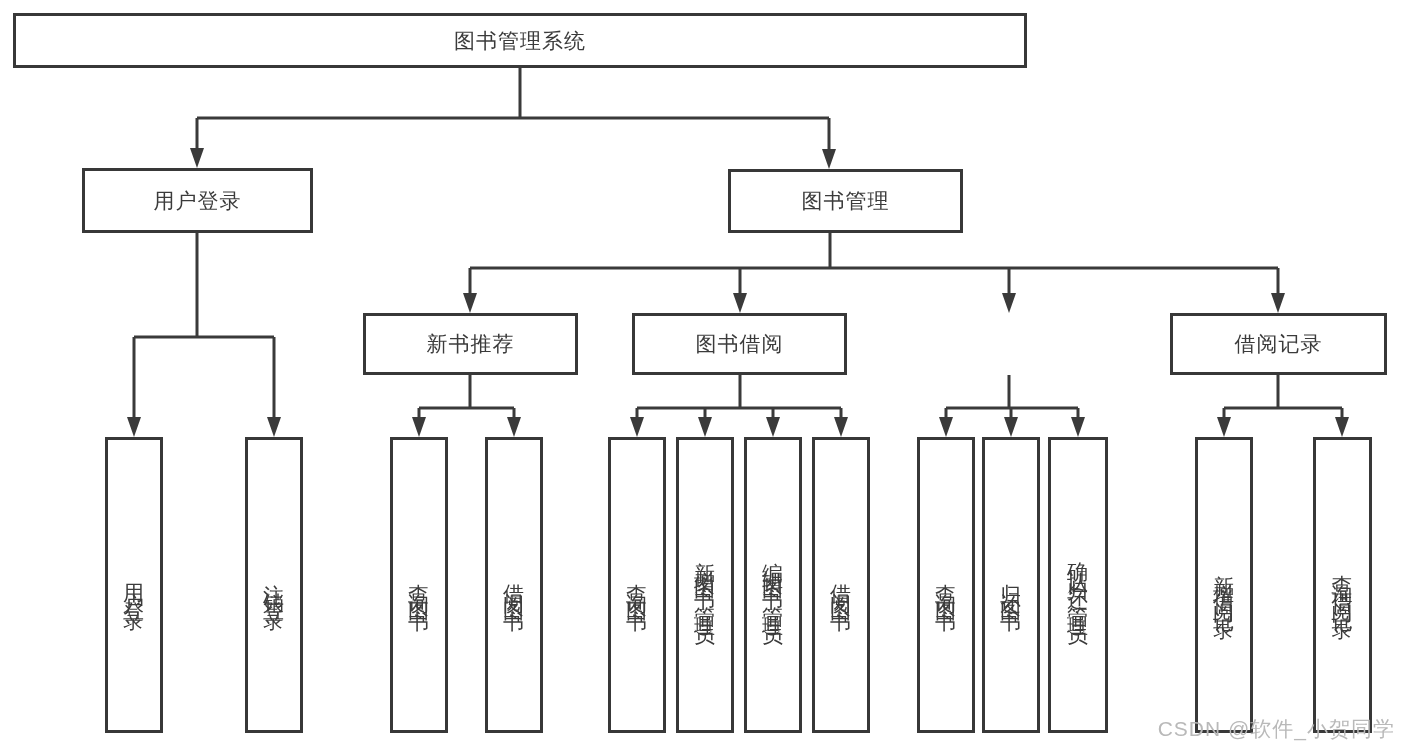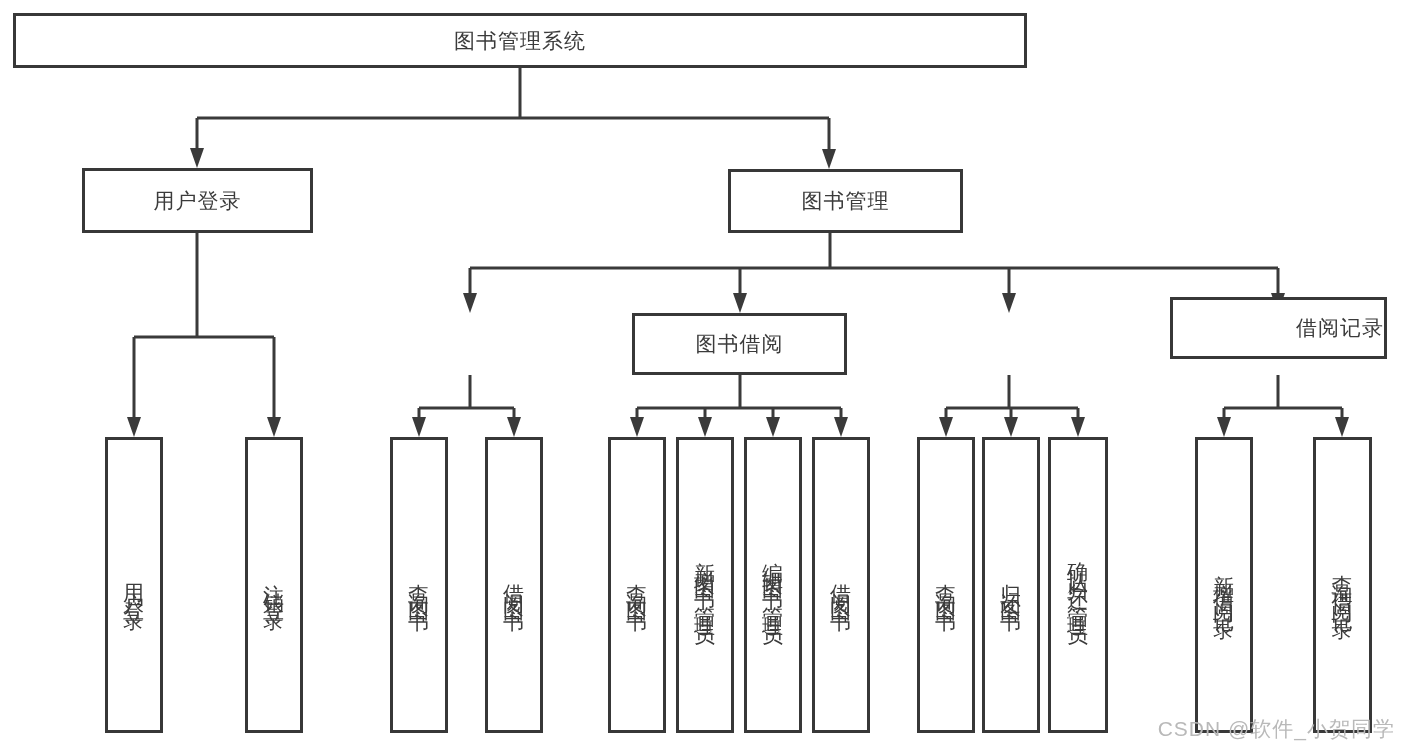--- a/index.html
+++ b/index.html
@@ -78,24 +78,27 @@
     <span>图书管理系统</span>
   </div>
 
   <div class="node" style="left:82px; top:168px; width:231px; height:65px;">
     <span>用户登录</span>
   </div>
   <div class="node" style="left:728px; top:169px; width:235px; height:64px;">
     <span>图书管理</span>
   </div>
 
+  <div class="node" style="left:363px; top:313px; width:215px; height:62px;">
+    <span>新书推荐</span>
+  </div>
   <div class="node" style="left:632px; top:313px; width:215px; height:62px;">
     <span>图书借阅</span>
   </div>
-  <div class="node" style="left:1170px; top:297px; width:217px; height:62px;justify-content:flex-end;">
+  <div class="node" style="left:1170px; top:313px; width:217px; height:62px;">
     <span>借阅记录</span>
   </div>
 
   <div class="node vnode" style="left:105px; top:437px; width:58px; height:296px;">
     <span class="vtext">用户登录</span>
   </div>
   <div class="node vnode" style="left:245px; top:437px; width:58px; height:296px;">
     <span class="vtext">注销登录</span>
   </div>
 

